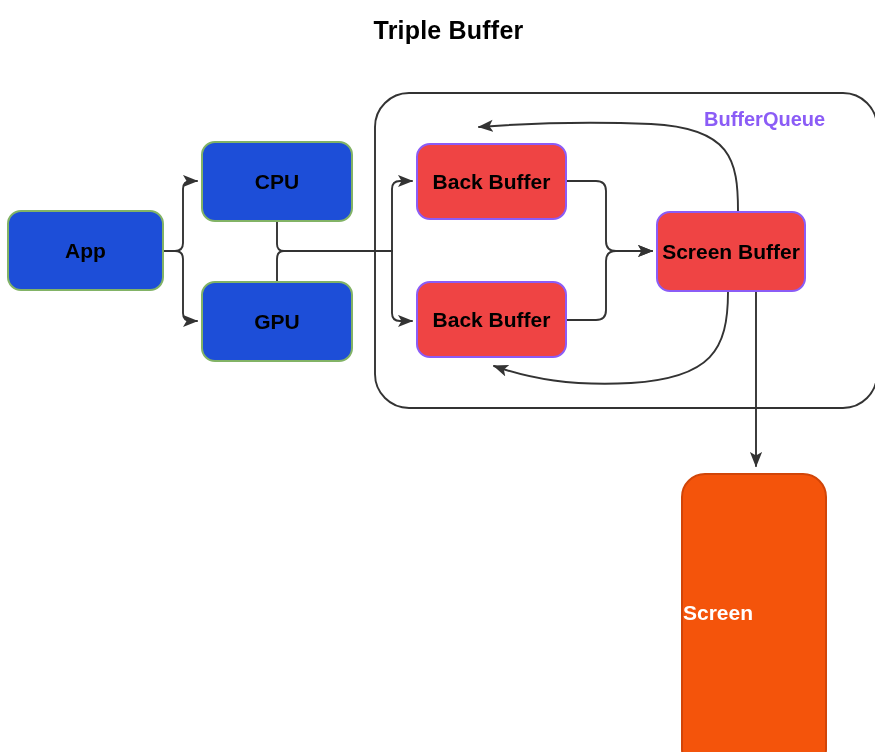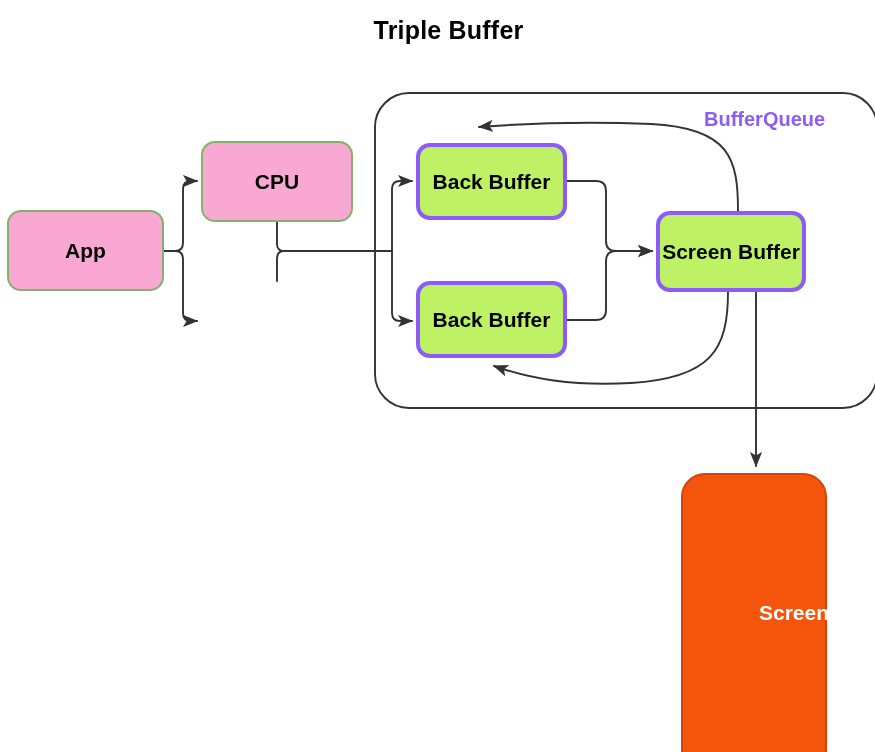--- a/index.html
+++ b/index.html
@@ -46,46 +46,46 @@
     display: flex;
     align-items: center;
     justify-content: center;
     font-size: 21px;
     font-weight: bold;
     color: #000000;
     border-radius: 14px;
     border-style: solid;
   }
   .node-green {
-    background: #f9a8d4;
+    background: #1d4ed8;
     border: 2px solid #82b366;
   }
   .node-orange {
-    background: #bef264;
-    border: 4px solid #8b5cf6;
+    background: #ef4444;
+    border: 2px solid #8b5cf6;
   }
   .node-screen {
     background: #f4540b;
     border: 2px solid #d14508;
     color: #ffffff;
     border-radius: 24px;
   }
   #node-app      { left: -4px;  top: 210px; width: 157px; height: 81px; }
   #node-cpu      { left: 190px; top: 141px; width: 152px; height: 81px; }
   #node-gpu      { left: 190px; top: 281px; width: 152px; height: 81px; }
   #node-back-1   { left: 405px; top: 143px; width: 151px; height: 77px; }
   #node-back-2   { left: 405px; top: 281px; width: 151px; height: 77px; }
   #node-front    { left: 645px; top: 211px; width: 150px; height: 81px; }
   #node-screen   { left: 670px; top: 473px; width: 146px; height: 300px; }
   #node-screen .screen-label {
     position: absolute;
     top: 126px;
     left: 0;
     width: 146px;
-    text-align: right;
+    text-align: left;
   }
   #container-label {
     position: absolute;
     left: 693px;
     top: 108px;
     font-size: 20px;
     font-weight: bold;
     color: #8b5cf6;
     white-space: nowrap;
   }
@@ -129,20 +129,23 @@
   </svg>
 
   <div class="node node-green" id="node-app">
     <span>App</span>
   </div>
 
   <div class="node node-green" id="node-cpu">
     <span>CPU</span>
   </div>
 
+  <div class="node node-green" id="node-gpu">
+    <span>GPU</span>
+  </div>
 
   <div class="node node-orange" id="node-back-1">
     <span>Back Buffer</span>
   </div>
 
   <div class="node node-orange" id="node-back-2">
     <span>Back Buffer</span>
   </div>
 
   <div class="node node-orange" id="node-front">

